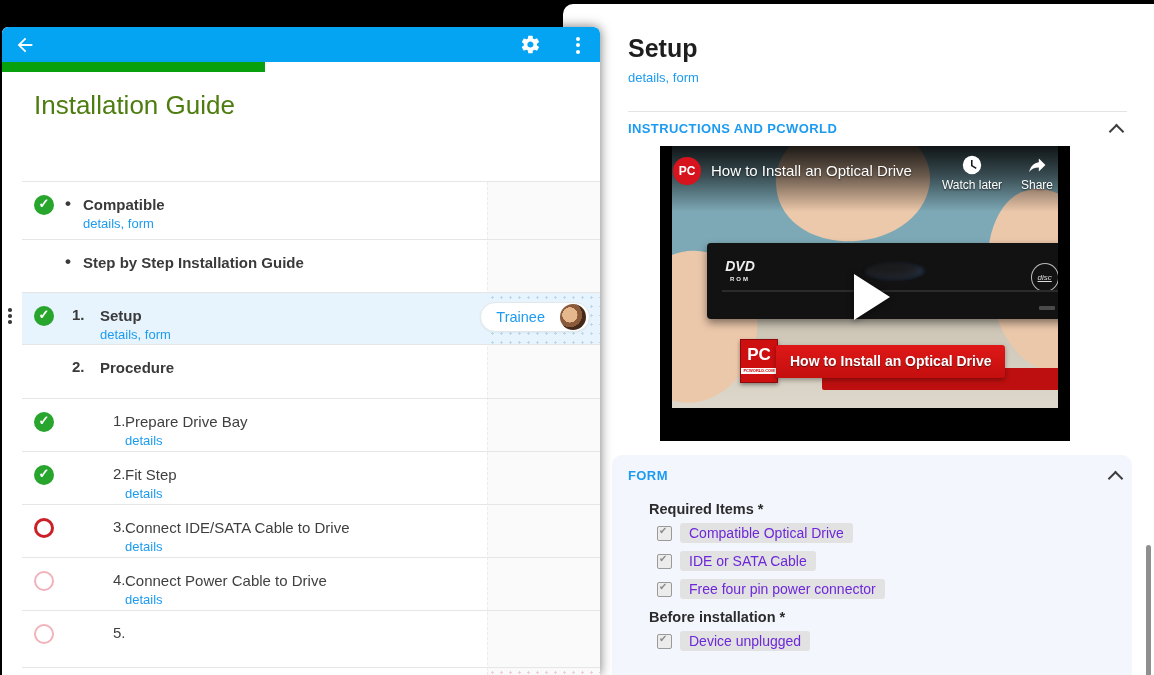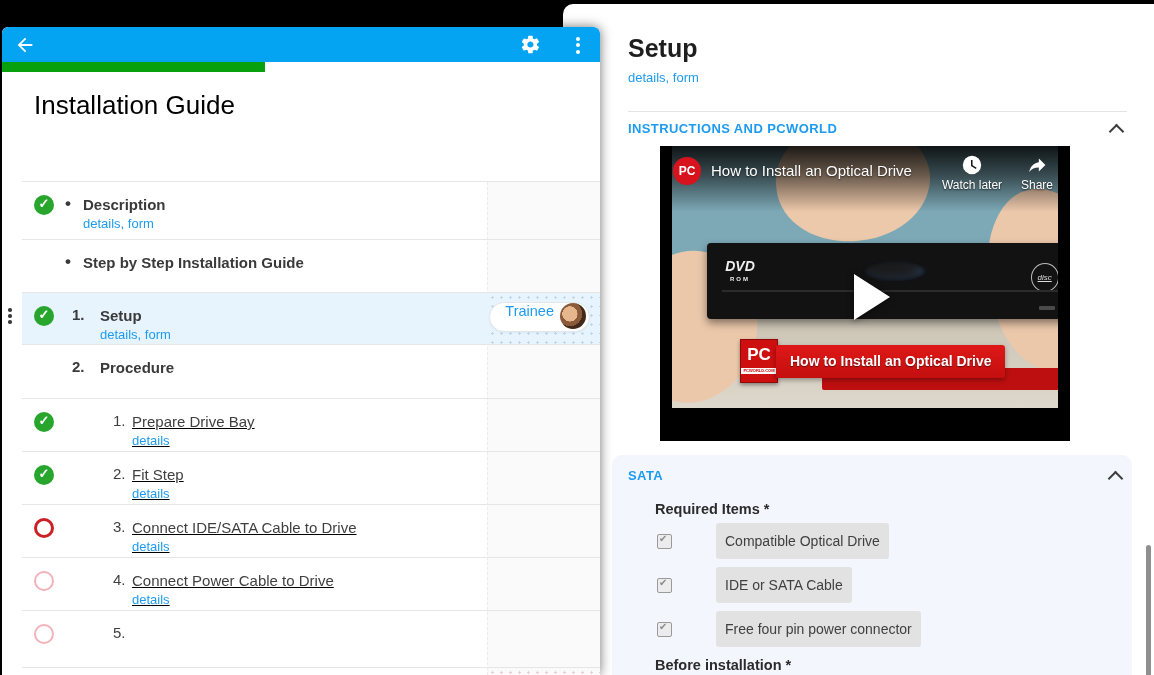--- a/index.html
+++ b/index.html
@@ -60,42 +60,42 @@
   .banner-logo small{display:block;background:#fff;color:#c00;font-size:4px;line-height:6px;margin-top:-2px;}
   .banner-main{position:absolute;left:104px;top:199px;height:33px;background:linear-gradient(#df1818,#c40e0e);
                border-radius:3px;box-shadow:0 2px 5px rgba(0,0,0,.35);color:#fff;font-weight:700;font-size:14px;
                line-height:33px;padding:0 14px;white-space:nowrap;text-shadow:0 1px 1px rgba(0,0,0,.5);}
 
   
   .form-panel{position:absolute;left:49px;top:451px;width:520px;height:240px;background:#f3f6fd;border-radius:10px;}
   .form-head{position:absolute;left:16px;top:13px;font-size:13px;font-weight:700;color:#1d9bf0;letter-spacing:.4px;}
   .chev.form{left:498px;top:18px;}
   .form-body{position:absolute;left:33px;top:36px;right:10px;}
-  .fgroup-label{font-size:14.5px;font-weight:700;color:#2b2b2b;margin:10px 0 6px 10px;}
+  .fgroup-label{font-size:14.5px;font-weight:700;color:#2b2b2b;margin:10px 0 6px 4px;}
   .fopt{display:flex;align-items:center;margin:0 0 8px 12px;}
   .fcheck{width:13px;height:13px;border:1.5px solid #9a9a9a;border-radius:2px;background:#ececec;
           margin-right:8px;position:relative;cursor:pointer;flex:0 0 auto;}
   .fcheck::after{content:"\2714";position:absolute;left:1px;top:-2px;font-size:10px;color:#8a8a8a;}
-  .fpill{background:#e2e2e2;border-radius:3px;padding:10px 9px;font-size:14px;color:#404040;margin-left:36px;}
+  .fpill{background:#e2e2e2;border-radius:3px;padding:2px 9px;font-size:14px;color:#6d28d9;}
 
   .scrollbar{position:absolute;left:1146px;top:545px;width:5px;height:140px;background:#8f8f8f;
              border-radius:3px;z-index:40;cursor:pointer;}
 
   
   .left-card{position:absolute;left:2px;top:27px;width:598px;height:648px;background:#fff;
              border-radius:6px 6px 0 0;box-shadow:0 0 12px rgba(0,0,0,.55);z-index:10;overflow:hidden;}
   .app-bar{height:35px;background:#05a4f2;border-radius:6px 6px 0 0;position:relative;}
   .back-btn{position:absolute;left:12px;top:7px;width:22px;height:22px;cursor:pointer;}
   .gear-btn{position:absolute;left:518px;top:7px;width:21px;height:21px;cursor:pointer;}
   .kebab-btn{position:absolute;left:568px;top:7px;width:16px;height:22px;cursor:pointer;
              display:flex;flex-direction:column;align-items:center;justify-content:center;gap:2.5px;}
   .kebab-btn i{width:4px;height:4px;border-radius:50%;background:#fff;}
   .progress{height:10px;background:#fff;}
   .progress-fill{height:100%;background:#09a00d;}
-  .guide-title{margin:17px 0 0 32px;font-size:26px;line-height:33px;color:#000000;font-weight:400;}
+  .guide-title{margin:17px 0 0 32px;font-size:26px;line-height:33px;color:#4d7c0f;font-weight:400;}
 
   .rows{position:absolute;left:20px;right:0;top:154px;bottom:0;border-top:1px solid #e6e6e6;}
   .assignee-col{position:absolute;left:465px;right:0;top:0;bottom:0;background:#fafafa;border-left:1px dashed #ececec;}
   .row{position:relative;border-bottom:1px solid #e6e6e6;box-sizing:border-box;cursor:pointer;}
   .row:nth-child(2){height:58px;} .row:nth-child(3){height:53px;} .row:nth-child(4){height:52px;}
   .row:nth-child(5){height:54px;} .row:nth-child(6){height:53px;} .row:nth-child(7){height:53px;}
   .row:nth-child(8){height:53px;} .row:nth-child(9){height:53px;} .row:nth-child(10){height:57px;}
   .row:nth-child(11){height:64px;border-bottom:none;}
   .row.hl{background:#e7f4fd;}
   .status{position:absolute;left:12px;top:13px;width:20px;height:20px;border-radius:50%;box-sizing:border-box;}
@@ -103,31 +103,31 @@
   .st-done .status::after{content:"\2713";position:absolute;left:4.5px;top:1px;color:#fff;font-size:13px;font-weight:700;}
   .st-open-red .status{border:3px solid #cb2026;}
   .st-open-pink .status{border:2px solid #f1b2ba;}
   .num{position:absolute;top:13px;font-size:15px;color:#3f3f3f;}
   .lvl0 .num{left:43px;font-size:17px;line-height:18px;}
   .lvl1 .num{left:50px;}
   .lvl2 .num{left:91px;}
   .maincell{position:absolute;top:13px;max-width:350px;}
   .lvl0 .maincell{left:61px;}
   .lvl1 .maincell{left:78px;}
-  .lvl2 .maincell{left:110px;text-decoration:underline;}
+  .lvl2 .maincell{left:103px;}
   .label{font-size:15px;color:#3f3f3f;line-height:19px;}
   .row.bold .label, .row.bold .num{font-weight:700;color:#3a3a3a;}
   .links{font-size:13px;color:#1d9bf0;margin-top:2px;cursor:pointer;}
   .drag{position:absolute;left:-14px;top:15px;display:flex;flex-direction:column;gap:2.5px;cursor:grab;}
   .drag i{width:3.5px;height:3.5px;border-radius:50%;background:#3c3c3c;}
   .dotcol{position:absolute;left:466px;right:0;top:0;bottom:0;
           background-image:radial-gradient(#bcd9ec 1px,transparent 1.4px);background-size:9px 9px;}
   .row.dots-pink .dotcol{background-image:radial-gradient(#eccdd1 1px,transparent 1.4px);}
   .chip{position:absolute;right:10px;top:9px;height:30px;background:#fff;border:1px solid #e2e7ea;
-        border-radius:16px;display:flex;padding:0 3px 0 15px;gap:6px;
+        border-radius:16px;display:flex;align-items:center;padding:0 3px 0 15px;gap:15px;
         box-shadow:0 1px 2px rgba(0,0,0,.05);cursor:pointer;box-sizing:border-box;}
   .chip-label{color:#1d9bf0;font-size:14.5px;}
   .avatar{width:26px;height:26px;border-radius:50%;
           background:radial-gradient(circle at 38% 42%, #e6b68c 0 34%, #8a5a3a 35% 55%, #42291a 56% 100%);}
 </style>
 </head>
 <body>
 
 <div class="right-card">
   <div class="rp-title">Setup</div>
@@ -160,21 +160,21 @@
     </svg>
     <svg class="vid-act-icon share" viewBox="0 0 24 24" fill="#fff">
       <path d="M14 5v4C7.7 9.9 4.6 14.6 3.4 19.6c2.6-3.4 6.1-5 10.6-5V19l7.2-7z"></path>
     </svg>
     <div class="vid-act-label wl">Watch later</div>
     <div class="vid-act-label sh">Share</div>
     <div class="play"></div>
   </div>
 
   <div class="form-panel">
-    <div class="form-head">SATA</div>
+    <div class="form-head">FORM</div>
     <span class="chev form"></span>
     <div class="form-body">
         <div class="fgroup">
     <div class="fgroup-label">Required Items *</div>
     <div class="fopts">
             <div class="fopt">
     <span class="fcheck"></span>
     <span class="fpill">Compatible Optical Drive</span>
   </div>
             <div class="fopt">
@@ -222,21 +222,21 @@
   <div class="guide-title">
     <div>Installation Guide</div>
   </div>
   <div class="rows">
     <div class="assignee-col"></div>
   <div class="row lvl0 st-done bold">
 
     <span class="status"></span>
     <span class="num">•</span>
     <div class="maincell">
-      <div class="label">Description</div>
+      <div class="label">Compatible</div>
       <div class="links">details, form</div>
     </div>
 
   </div>
       <div class="row lvl0 st-none bold">
 
     <span class="num">•</span>
     <div class="maincell">
       <div class="label">Step by Step Installation Guide</div>
 

